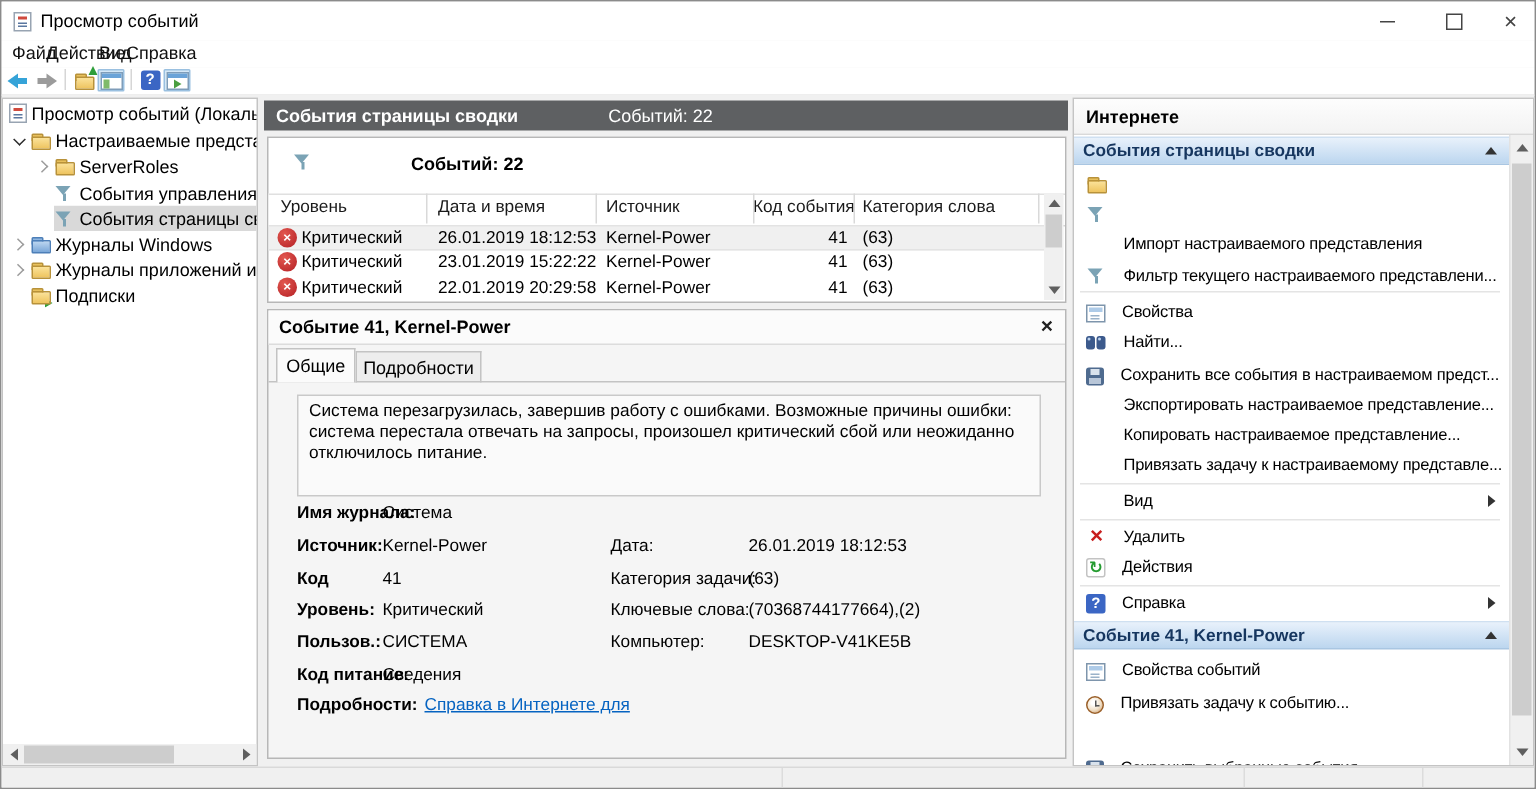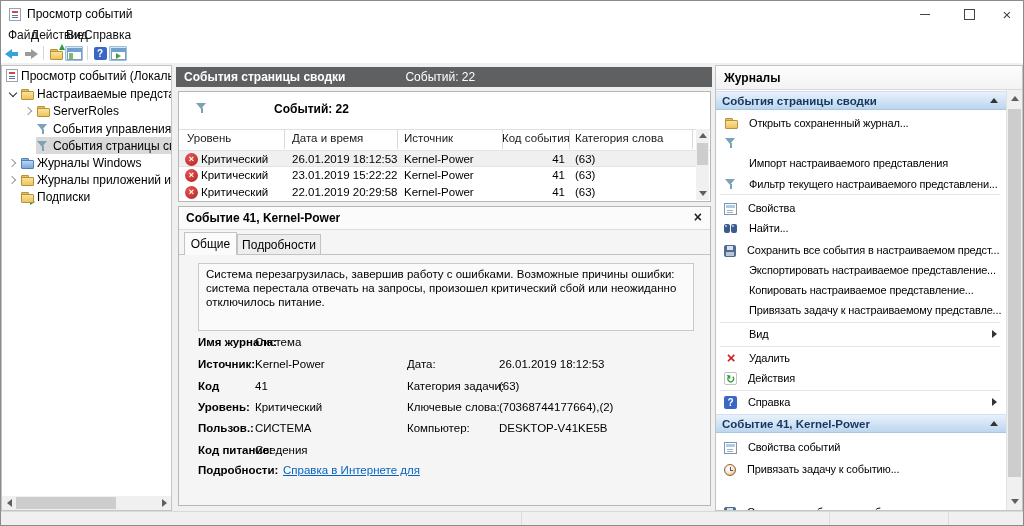--- a/index.html
+++ b/index.html
@@ -339,31 +339,30 @@
           <span class="fv">Сведения</span>
         </div>
         <div class="frow" style="top:257px">
           <span class="fl">Подробности:</span>
           <span class="fv link">Справка в Интернете для</span>
         </div>
       </div>
     </div>
 
     <div id="actions">
-      <div class="act-title">Журналы</div>
+      <div class="act-title">Интернете</div>
       <div class="act-list">
 
         <div class="act-sec" style="top:1px">
           <span class="sec-label">События страницы сводки</span>
           <span class="tri-u"></span>
         </div>
 
         <div class="act-item" style="top:23px">
           <span class="ic ic-folder"></span>
-          <span class="act-label">Открыть сохраненный журнал...</span>
         </div>
         <div class="act-item" style="top:43px">
           <span class="ic ic-filter"></span>
         </div>
         <div class="act-item" style="top:63px">
           <span class="no-ic"></span>
           <span class="act-label">Импорт настраиваемого представления</span>
         </div>
         <div class="act-item" style="top:84px">
           <span class="ic ic-filter"></span>

